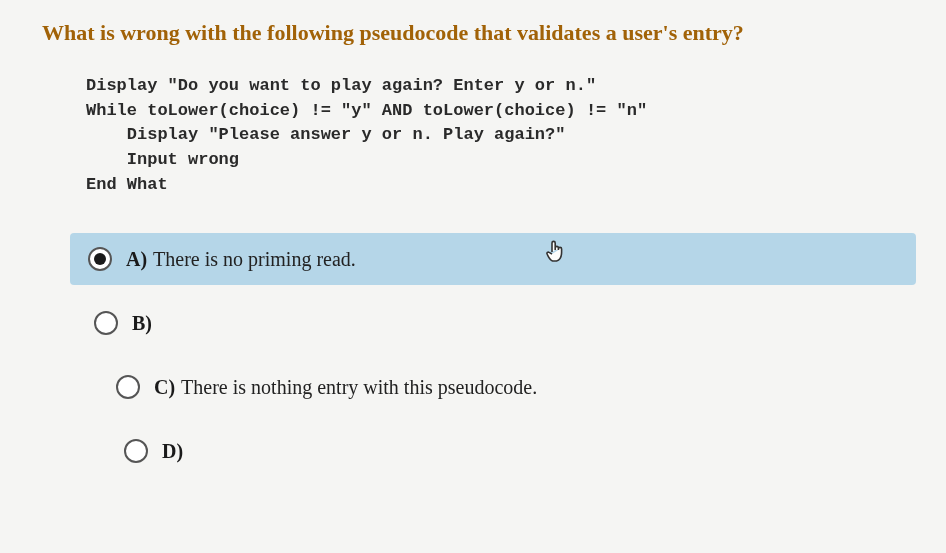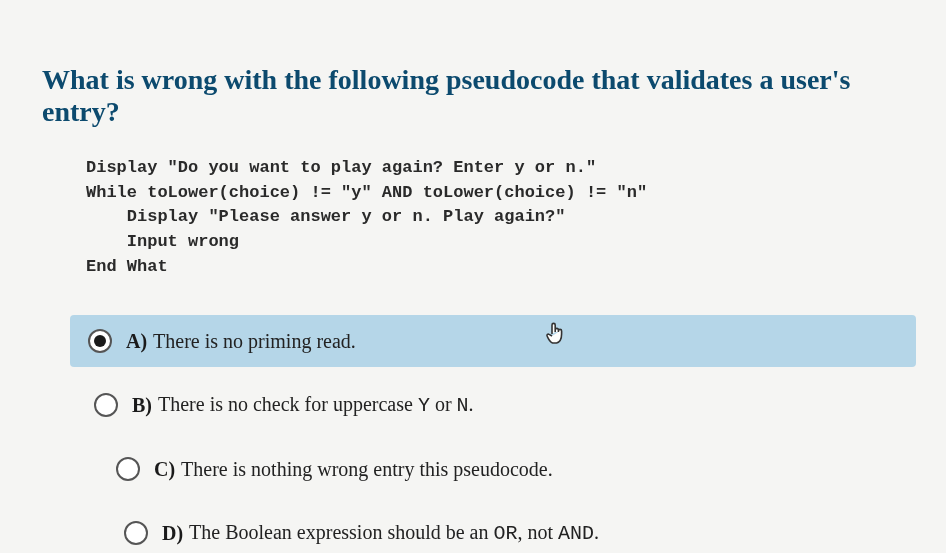--- a/index.html
+++ b/index.html
@@ -10,26 +10,25 @@
   body {
     font-family: Georgia, 'Times New Roman', serif;
     background: #f5f5f3;
     width: 946px;
     height: 553px;
     padding: 20px 30px;
     color: #222;
     position: relative;
   }
   .question-text {
-    font-size: 28px;
+    font-size: 22px;
     font-weight: bold;
-    color: #0c4a6e;
+    color: #a16207;
     margin-bottom: 28px;
     margin-left: 12px;
-    margin-top: 44px;
   }
   .code-block {
     font-family: 'Courier New', monospace;
     font-size: 17px;
     font-weight: bold;
     color: #2a2a2a;
     margin-left: 56px;
     margin-bottom: 36px;
     line-height: 1.45;
     white-space: pre;
@@ -113,28 +112,26 @@
     <span class="cursor-icon">
       <svg width="22" height="26" viewBox="0 0 22 26" fill="none" stroke="#333" stroke-width="1.6">
         <path d="M8 13 V4 a1.6 1.6 0 0 1 3.2 0 V11 M11.2 11 V9 a1.6 1.6 0 0 1 3.2 0 V11 M14.4 11 V10 a1.6 1.6 0 0 1 3.2 0 V13 c0 4 -1.5 8 -5 9 h-4 c-3 -1 -4 -4 -5.5 -7 c-0.6 -1.2 0.8 -2.4 2 -1.6 L8 15" fill="#fdfdfb"></path>
       </svg>
     </span>
   </div>
 
   <div class="option">
     <span class="radio"></span>
     <span class="option-label">B)</span>
-    <span class="option-text">There is no check for uppercase <span class="mono">Y</span> or <span class="mono">N</span>.</span>
   </div>
 
   <div class="option">
     <span class="radio"></span>
     <span class="option-label">C)</span>
-    <span class="option-text">There is nothing wrong entry this pseudocode.</span>
+    <span class="option-text">There is nothing entry with this pseudocode.</span>
   </div>
 
   <div class="option">
     <span class="radio"></span>
     <span class="option-label">D)</span>
-    <span class="option-text">The Boolean expression should be an <span class="mono">OR</span>, not <span class="mono">AND</span>.</span>
   </div>
 
 </div>
 
 </body></html>

